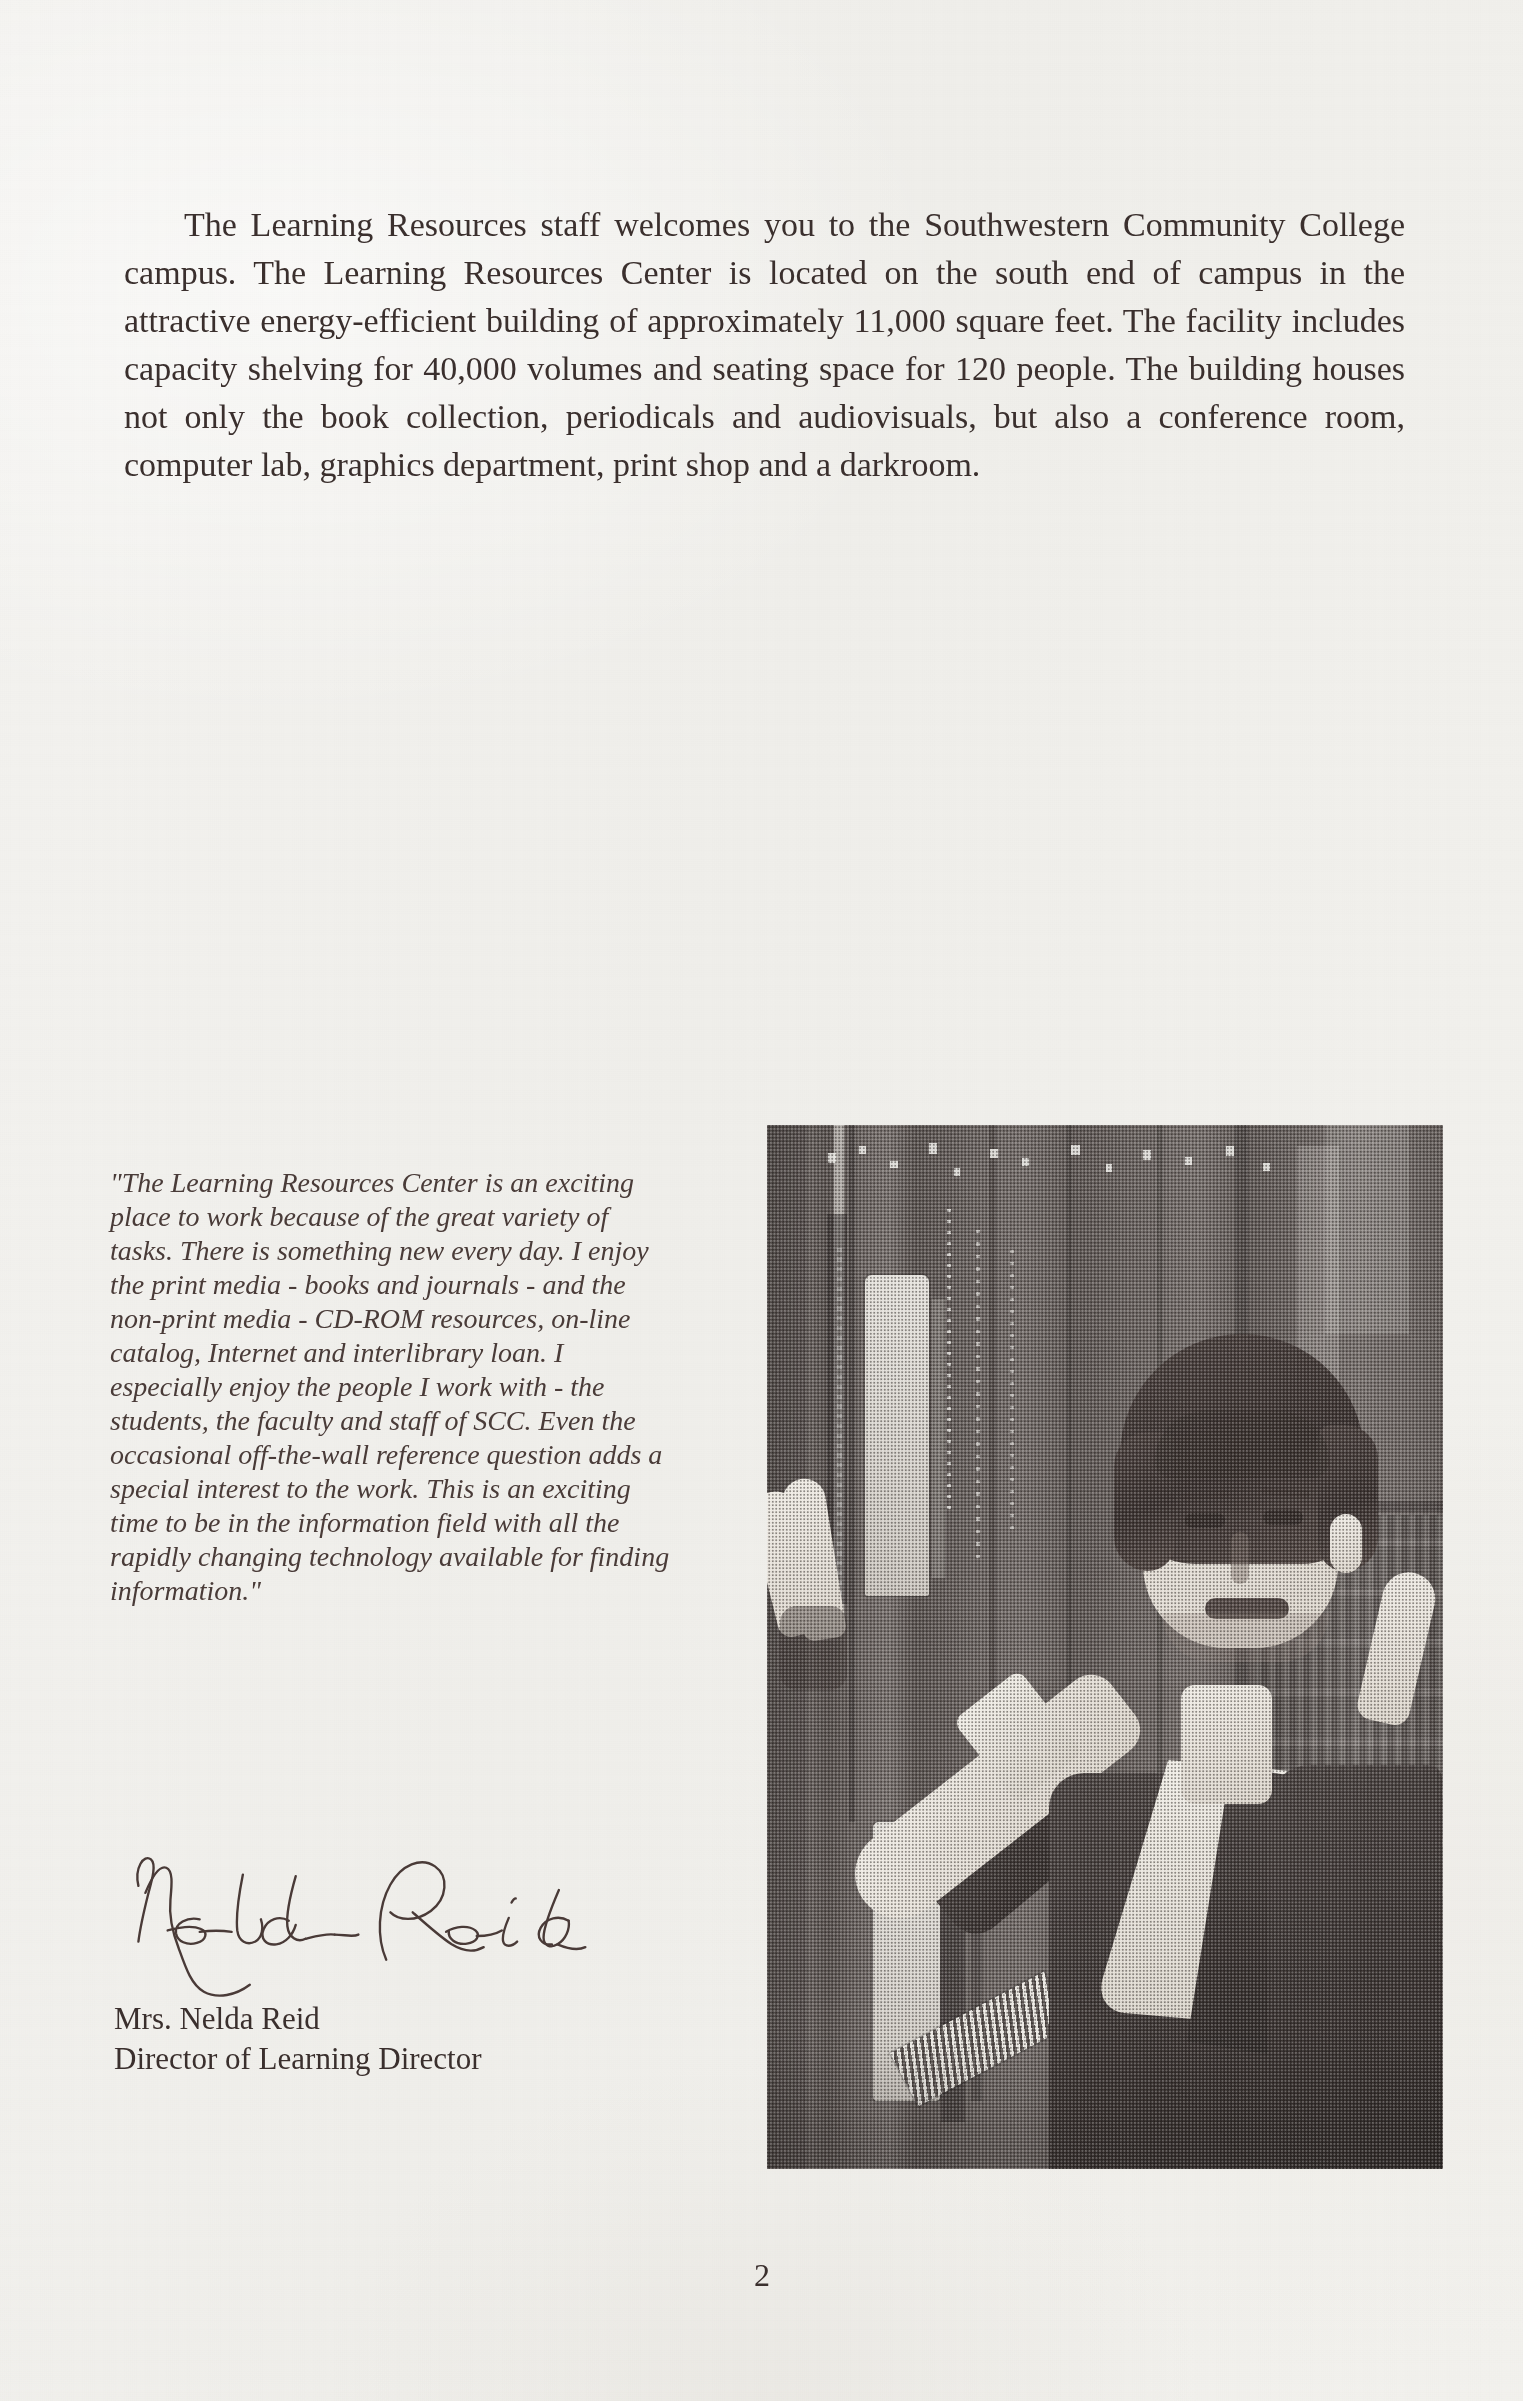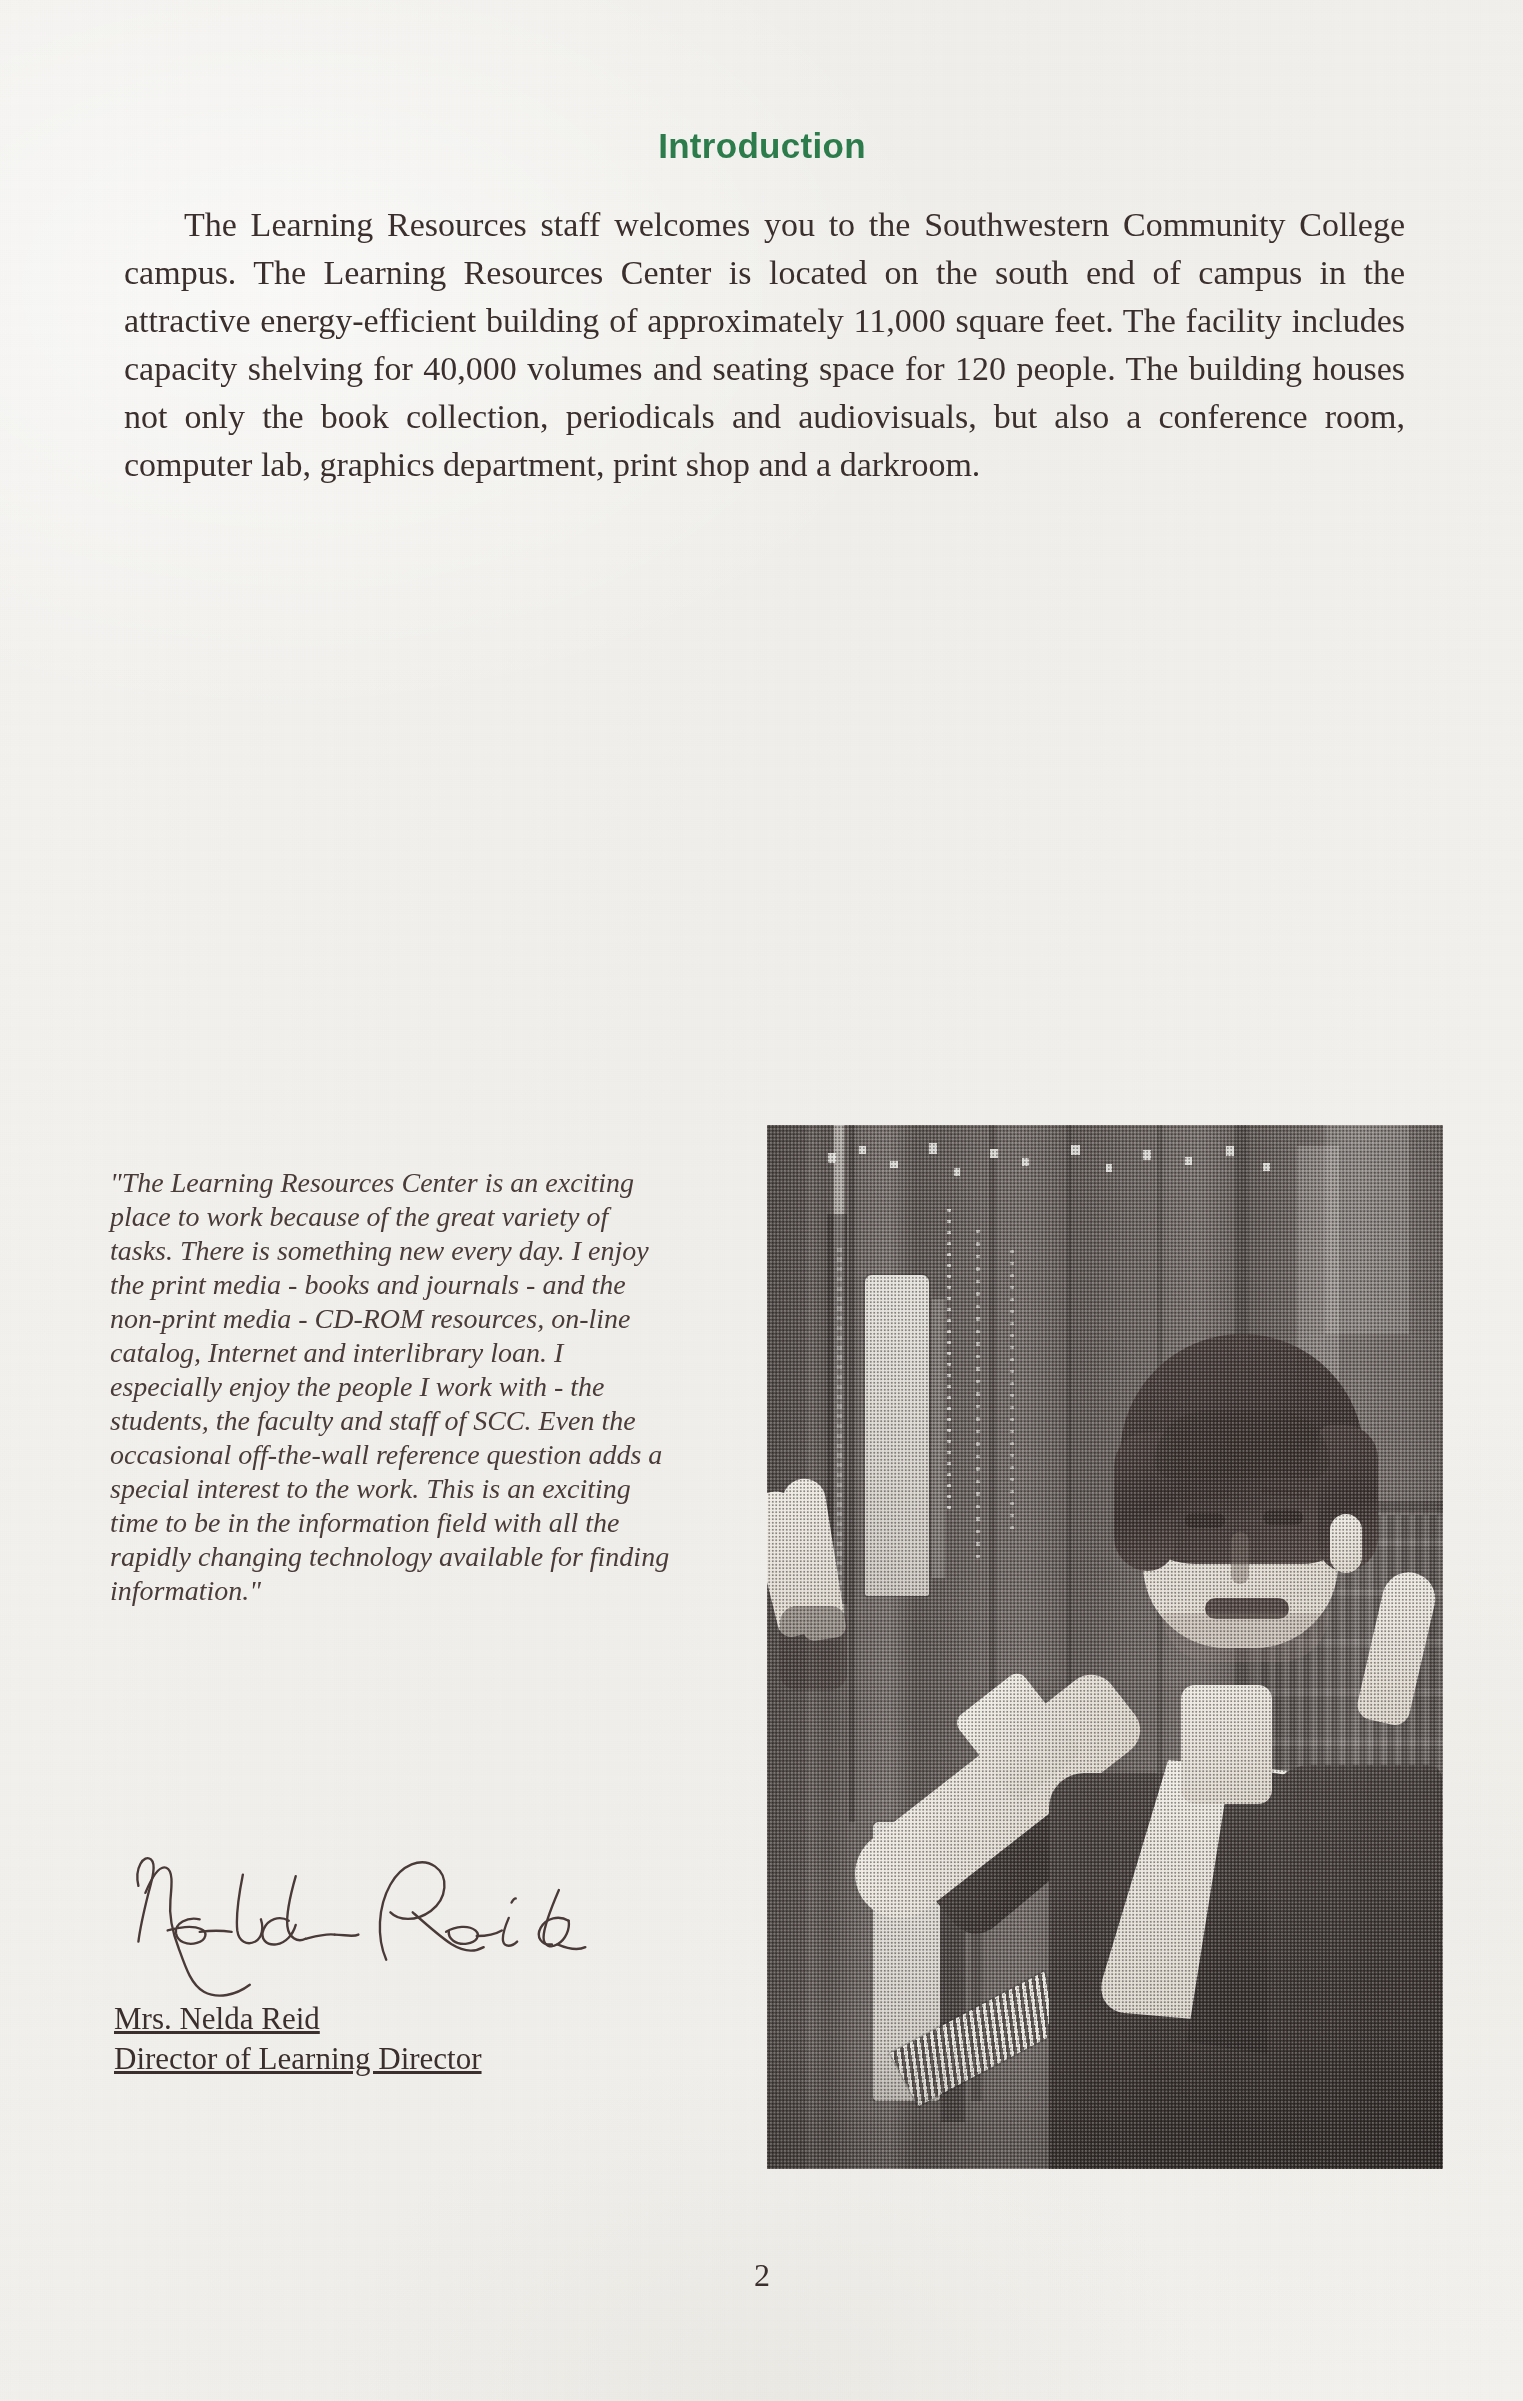--- a/index.html
+++ b/index.html
@@ -97,21 +97,20 @@
   #signature svg { display: block; width: 488px; height: 181px; }
 
   
   #signature-name {
     position: absolute;
     left: 114px;
     top: 1999px;
     font-size: 31px;
     line-height: 40px;
     color: #3b302e;
-    text-decoration: underline;
   }
   #signature-name div { white-space: nowrap; }
 
   
   #photo {
     position: absolute;
     left: 727px;
     top: 1114px;
     width: 676px;
     height: 1044px;
@@ -213,21 +212,20 @@
   #page-number span { display: inline-block; transform: translateX(-1.4px); }
 </style>
 </head>
 <body>
 
 <div id="page">
 
   <div id="paper-texture"></div>
   <div id="grain"></div>
 
-  <h1 id="doc-title">Introduction</h1>
 
   <div id="body-text">
     <p class="para">The Learning Resources staff welcomes you to the Southwestern Community College campus.  The Learning Resources Center is located on the south end of campus in the attractive energy-efficient building of approximately 11,000 square feet.  The facility includes capacity shelving for 40,000 volumes and seating space for 120 people.  The building houses not only the book collection, periodicals and audiovisuals, but also a conference room, computer lab, graphics department, print shop and a darkroom.</p>
   </div>
 
   <div id="quote-block">
     <p>"The Learning Resources Center is an exciting place to work because of the great variety of tasks. There is something new every day. I enjoy the print media - books and journals - and the non-print media - CD-ROM resources, on-line catalog, Internet and interlibrary loan. I especially enjoy the people I work with - the students, the faculty and staff of SCC. Even the occasional off-the-wall reference question adds a special interest to the work. This is an exciting time to be in the information field with all the rapidly changing technology available for finding information."</p>
   </div>
 
   <div id="signature" title="Nelda Reid">

